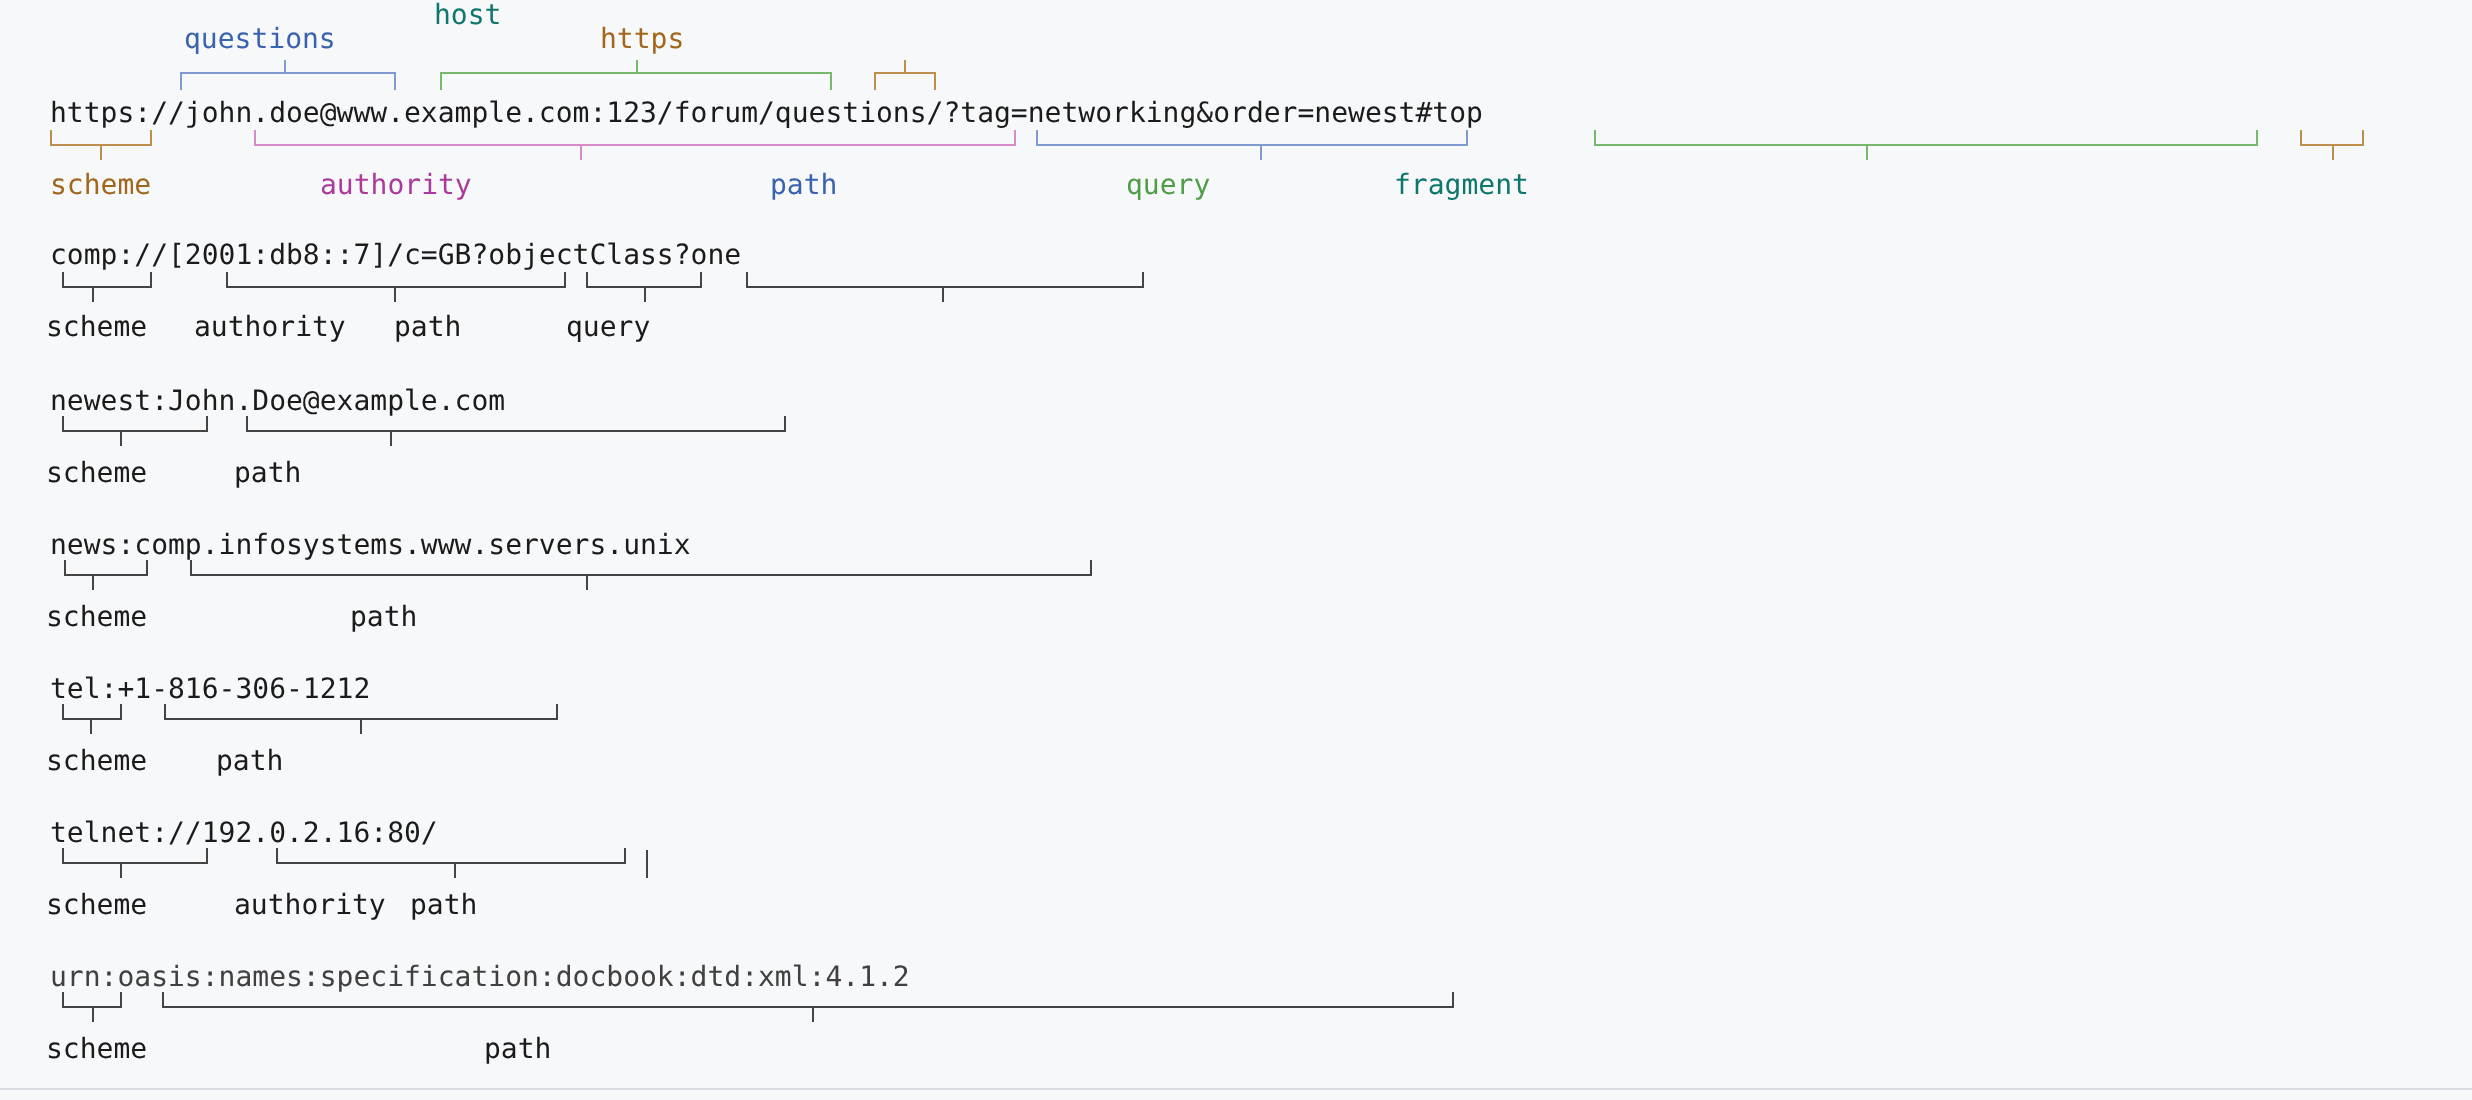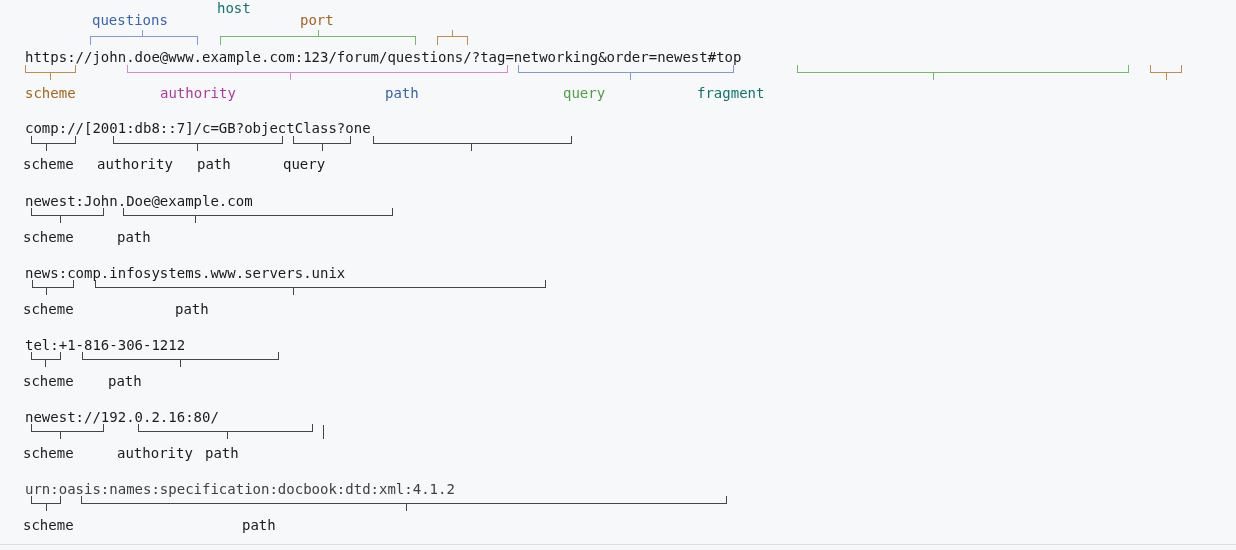--- a/index.html
+++ b/index.html
@@ -18,21 +18,21 @@
 </style>
 </head>
 <body>
 
 <div class="stage" id="stage" style="background: rgb(247, 248, 250);">
   <div class="divider" id="divider" style="top: 544px; background: rgb(217, 221, 227);"></div>
 <div>
       <div class="txt" style="left: 25px; top: 49px; color: rgb(27, 27, 27);">https://john.doe@www.example.com:123/forum/questions/?tag=networking&amp;order=newest#top</div>
       <div class="txt" style="left: 92px; top: 12px; color: rgb(58, 99, 175);">questions</div>
       <div class="txt" style="left: 217px; top: 0; color: #0f766e;">host</div>
-      <div class="txt" style="left: 300px; top: 12px; color: rgb(162, 103, 28);">port</div>
+      <div class="txt" style="left: 300px; top: 12px; color: rgb(162, 103, 28);">https</div>
       <div class="txt" style="left: 25px; top: 85px; color: rgb(162, 103, 28);">scheme</div>
       <div class="txt" style="left: 160px; top: 85px; color: rgb(171, 58, 157);">authority</div>
       <div class="txt" style="left: 385px; top: 85px; color: rgb(58, 99, 175);">path</div>
       <div class="txt" style="left: 563px; top: 85px; color: rgb(79, 157, 70);">query</div>
       <div class="txt" style="left: 697px; top: 85px; color: #0f766e;">fragment</div>
       <div class="bracket" style="left: 90px; top: 30px; width: 108px; height: 15px;">
         <div class="seg" style="left: 0px; top: 6px; width: 108px; height: 1px; background: rgb(127, 155, 210);"></div>
         <div class="seg" style="left: 0px; top: 7px; width: 1px; height: 8px; background: rgb(127, 155, 210);"></div>
         <div class="seg" style="left: 107px; top: 7px; width: 1px; height: 8px; background: rgb(127, 155, 210);"></div>
         <div class="seg" style="left: 52px; top: 0px; width: 1px; height: 6px; background: rgb(127, 155, 210);"></div>
@@ -156,21 +156,21 @@
         <div class="seg" style="left: 14px; top: 8px; width: 1px; height: 7px; background: rgb(69, 69, 69);"></div>
       </div>
       <div class="bracket" style="left: 82px; top: 352px; width: 197px; height: 15px;">
         <div class="seg" style="left: 0px; top: 7px; width: 197px; height: 1px; background: rgb(69, 69, 69);"></div>
         <div class="seg" style="left: 0px; top: 0px; width: 1px; height: 7px; background: rgb(69, 69, 69);"></div>
         <div class="seg" style="left: 196px; top: 0px; width: 1px; height: 7px; background: rgb(69, 69, 69);"></div>
         <div class="seg" style="left: 98px; top: 8px; width: 1px; height: 7px; background: rgb(69, 69, 69);"></div>
       </div>
     </div>
     <div>
-      <div class="txt" style="left: 25px; top: 409px; color: rgb(27, 27, 27);">newest://192.0.2.16:80/</div>
+      <div class="txt" style="left: 25px; top: 409px; color: rgb(27, 27, 27);">telnet://192.0.2.16:80/</div>
       <div class="txt" style="left: 23px; top: 445px; color: rgb(27, 27, 27);">scheme</div>
       <div class="txt" style="left: 117px; top: 445px; color: rgb(27, 27, 27);">authority</div>
       <div class="txt" style="left: 205px; top: 445px; color: rgb(27, 27, 27);">path</div>
       <div class="bracket" style="left: 31px; top: 424px; width: 73px; height: 15px;">
         <div class="seg" style="left: 0px; top: 7px; width: 73px; height: 1px; background: rgb(69, 69, 69);"></div>
         <div class="seg" style="left: 0px; top: 0px; width: 1px; height: 7px; background: rgb(69, 69, 69);"></div>
         <div class="seg" style="left: 72px; top: 0px; width: 1px; height: 7px; background: rgb(69, 69, 69);"></div>
         <div class="seg" style="left: 29px; top: 8px; width: 1px; height: 7px; background: rgb(69, 69, 69);"></div>
       </div>
       <div class="bracket" style="left: 138px; top: 424px; width: 175px; height: 15px;">

